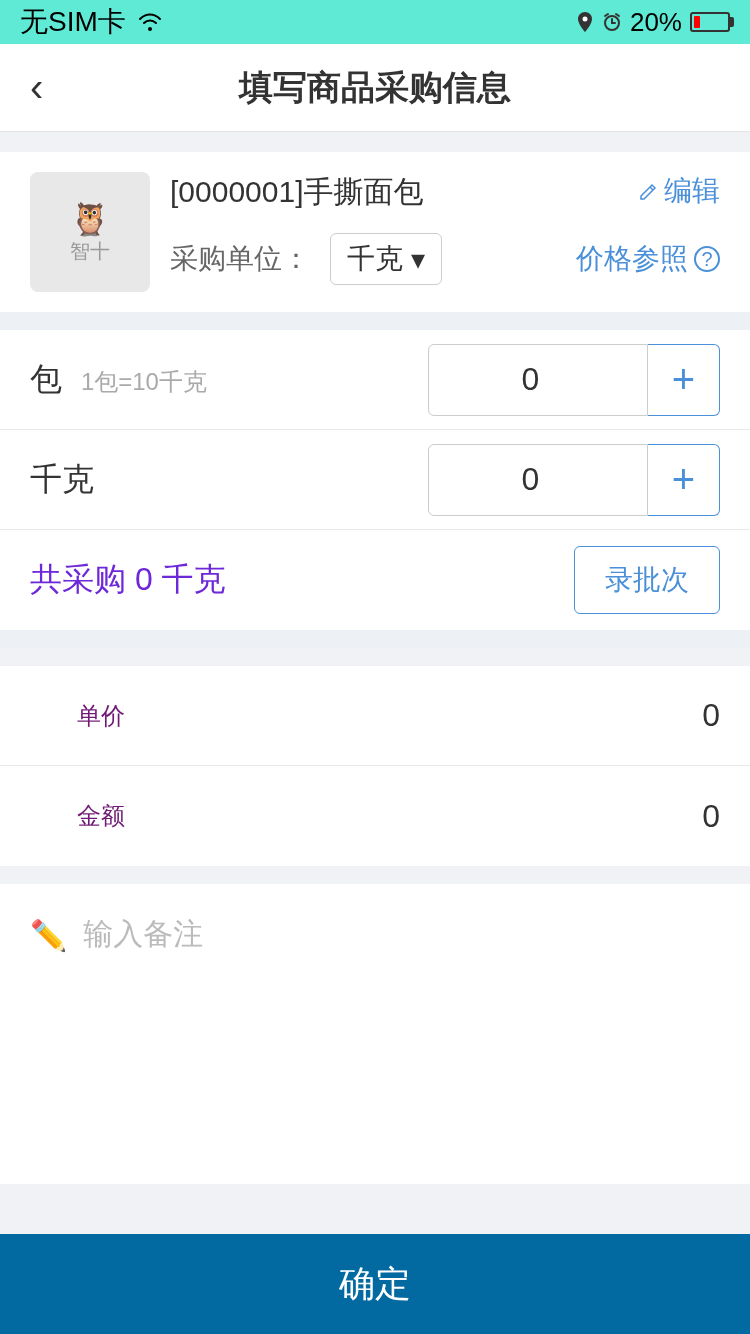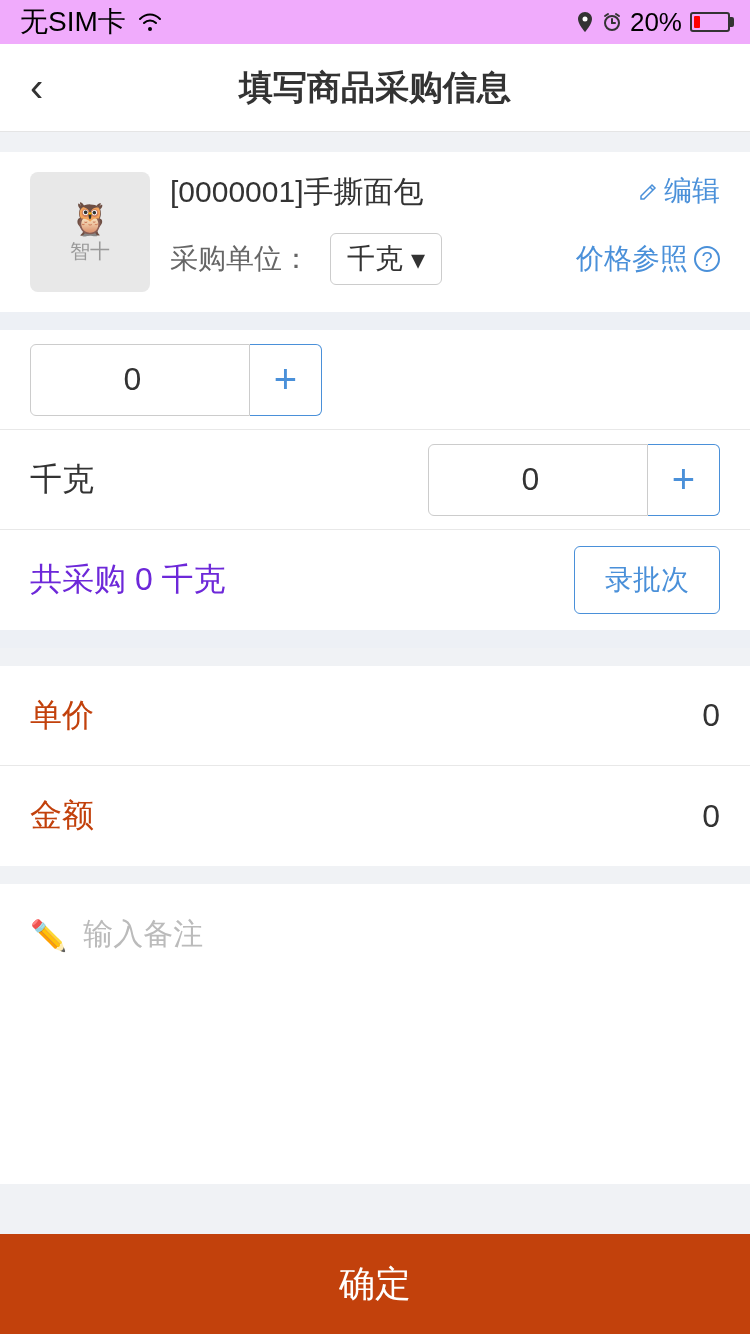--- a/index.html
+++ b/index.html
@@ -10,21 +10,21 @@
       font-family: -apple-system, "PingFang SC", "Helvetica Neue", Arial, sans-serif;
       background: #f0f2f5;
       font-size: 32px;
       color: #333;
     }
 
     
     .status-bar {
       width: 750px;
       height: 44px;
-      background: #f0abfc;
+      background: #5eead4;
       display: flex;
       justify-content: space-between;
       padding: 0 20px;
       font-size: 28px;
       color: #000;
     }
     .status-left {
       display: flex;
       align-items: center;
       gap: 10px;
@@ -261,22 +261,23 @@
       align-items: center;
       justify-content: space-between;
       padding: 0 30px;
       height: 100px;
       border-bottom: 1px solid #e8e8e8;
     }
     .price-row:last-child {
       border-bottom: none;
     }
     .price-row-label {
-      font-size: 32px;
-      color: #c2410c;
+      font-size: 24px;
+      color: #701a75;
+      margin-left: 47px;
     }
     .price-row-value {
       font-size: 32px;
       color: #333;
     }
 
     
     .note-section {
       background: #fff;
       margin-top: 18px;
@@ -297,21 +298,21 @@
       color: #bbb;
     }
 
     
     .confirm-btn {
       position: fixed;
       bottom: 0;
       left: 0;
       width: 750px;
       height: 100px;
-      background: #c2410c;
+      background: #0369a1;
       color: #fff;
       font-size: 36px;
       display: flex;
       align-items: center;
       justify-content: center;
       cursor: pointer;
       border: none;
     }
   </style>
 </head>
@@ -386,20 +387,24 @@
         <span style="width:26px;height:26px;border:2px solid #4a90d9;border-radius:50%;display:inline-flex;align-items:center;justify-content:center;font-size:20px;color:#4a90d9;">?</span>
       </div>
     </div>
   </div>
 </div>
 
 <div class="divider-thick"></div>
 
 <div class="input-section">
   <div class="input-row">
+    <span class="input-row-label">
+      <span>包</span>
+      <span class="input-row-sub">1包=10千克</span>
+    </span>
     <div class="input-field-wrapper">
       <input class="input-field" type="number" value="0" style="">
       <div class="input-plus">+</div>
     </div>
   </div>
   <div class="input-row">
     <span class="input-row-label">千克</span>
     <div class="input-field-wrapper">
       <input class="input-field" type="number" value="0" style="">
       <div class="input-plus">+</div>

